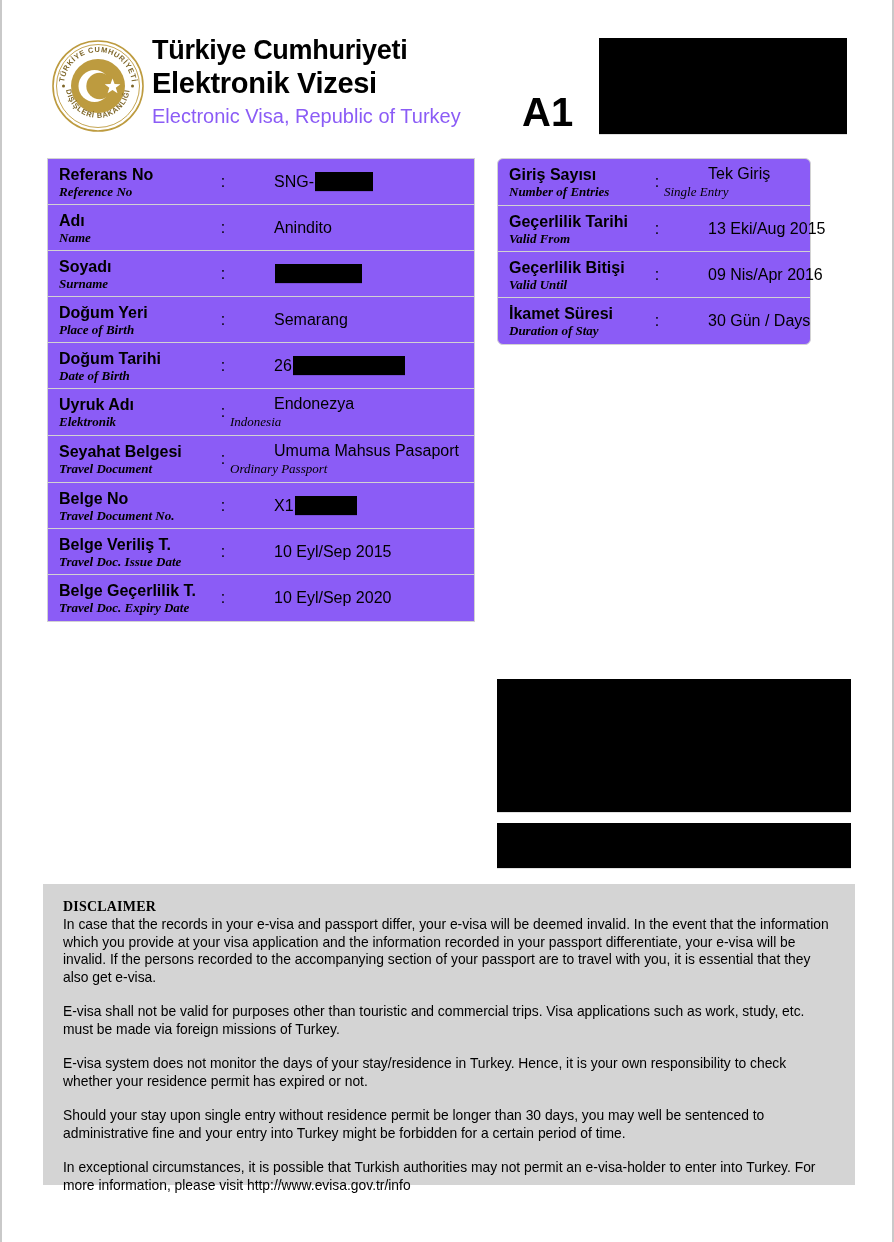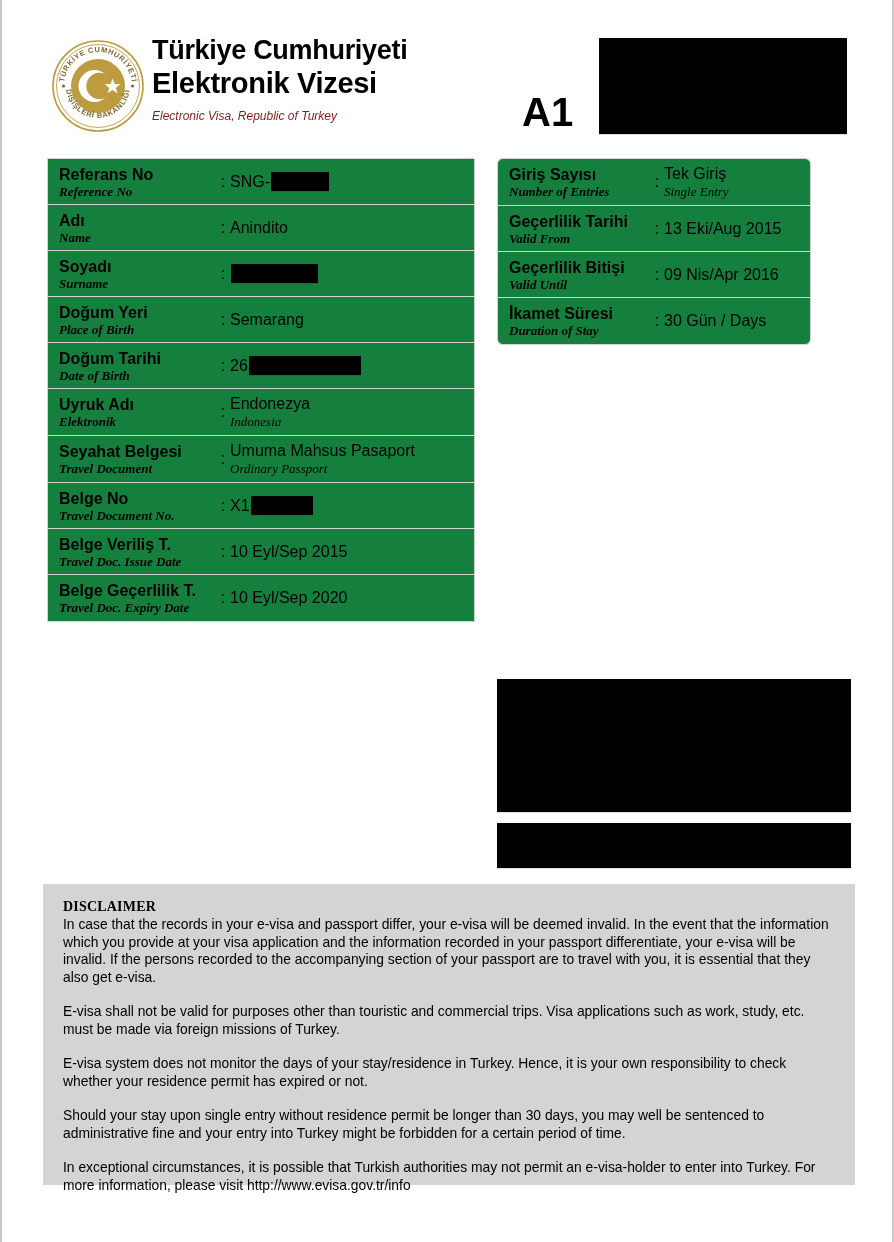--- a/index.html
+++ b/index.html
@@ -52,25 +52,24 @@
   .title-line1, .title-line2 {
     font-weight: bold;
     font-size: 27px;
     line-height: 32px;
     letter-spacing: -0.3px;
     white-space: nowrap;
   }
   .title-line2 { font-size: 29px; line-height: 34px; }
   .title-sub {
     margin-top: 6px;
-    font-size: 12px;
-    color: #7f1d1d;
+    font-size: 20px;
+    color: #8b5cf6;
     line-height: 20px;
     white-space: nowrap;
-    font-style: italic;
   }
 
   .visa-code {
     position: absolute;
     left: 472px;
     top: 56px;
     font-size: 40px;
     font-weight: bold;
     letter-spacing: 0px;
   }
@@ -85,21 +84,21 @@
     width: 248px;
     height: 96px;
     box-shadow: 0 1px 0 rgba(0,0,0,0.12);
   }
 
   
   .vtable {
     position: absolute;
     border: 1px solid #d2d2d2;
     box-sizing: border-box;
-    background: #15803d;
+    background: #8b5cf6;
   }
   #table-left {
     left: 45px;
     top: 158px;
     width: 428px;
   }
   #table-right {
     left: 495px;
     top: 158px;
     width: 314px;
@@ -159,20 +158,21 @@
   .val-en {
     font-family: "Liberation Serif", "DejaVu Serif", serif;
     font-style: italic;
     font-size: 13px;
     line-height: 16px;
     white-space: nowrap;
   }
   .val-inline {
     display: flex;
     align-items: center;
+    margin-left: 44px;
   }
   .val-redact {
     display: inline-block;
     height: 19px;
     background: #000;
     vertical-align: middle;
     margin-left: 1px;
     box-shadow: 0 1px 0 rgba(0,0,0,0.12);
   }
 

